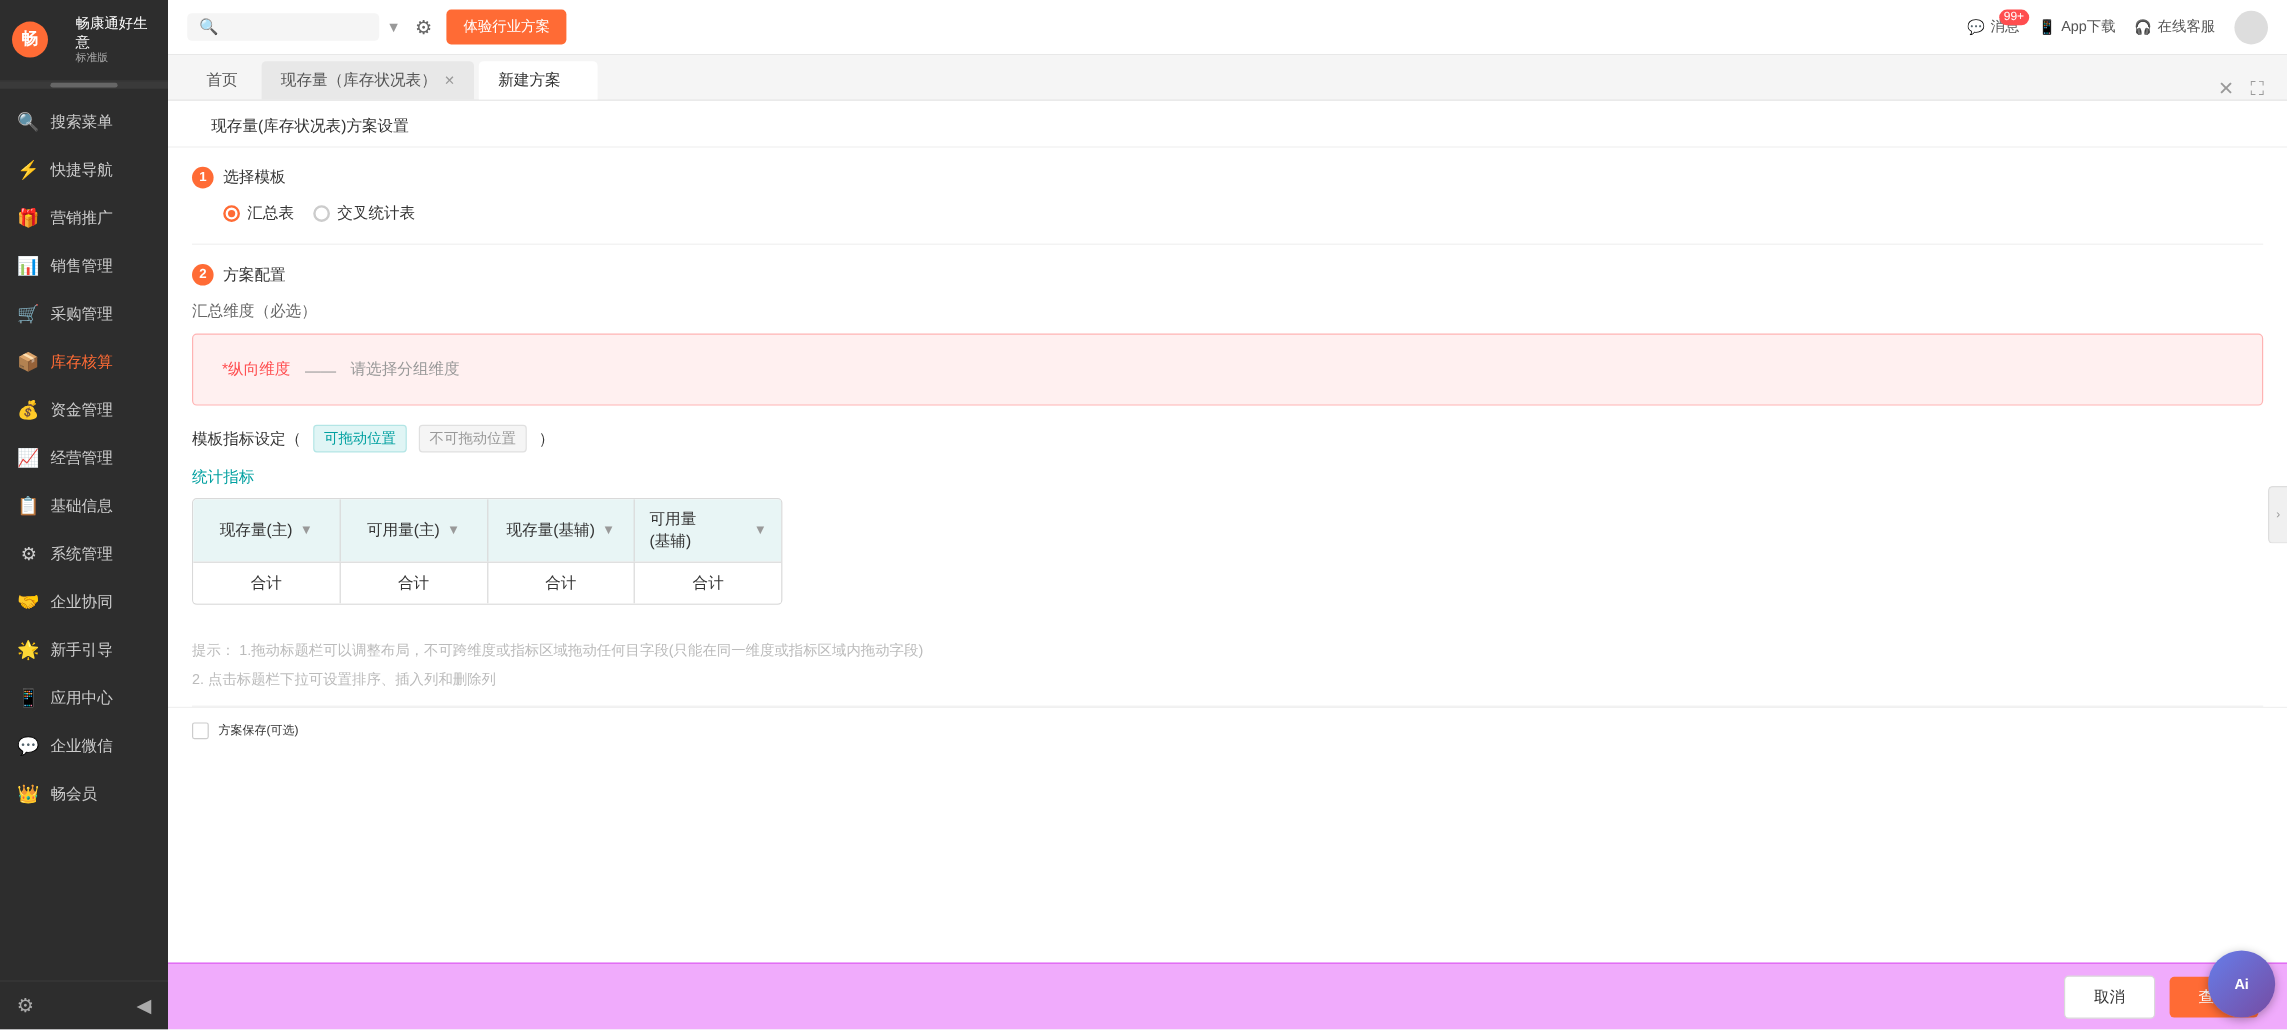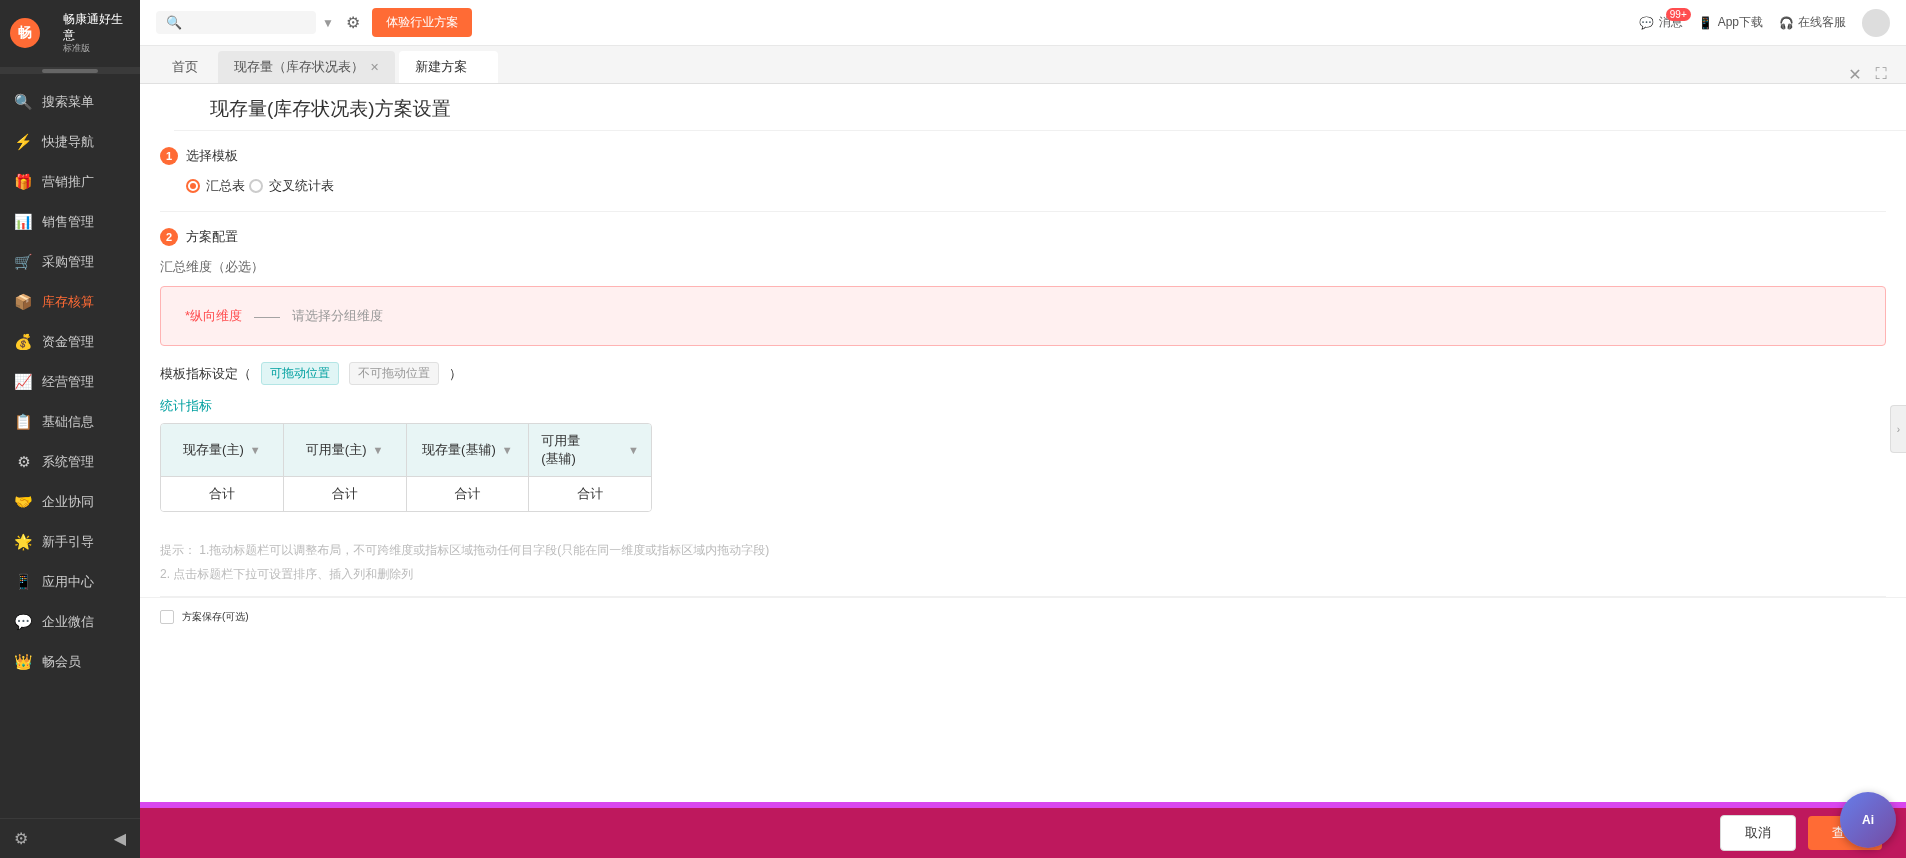--- a/index.html
+++ b/index.html
@@ -241,25 +241,24 @@
       padding: 0;
       background: #fff;
       position: relative;
     }
     .content::-webkit-scrollbar { width: 6px; }
     .content::-webkit-scrollbar-thumb { background: #ccc; border-radius: 3px; }
 
     
     .panel-header {
       padding: 12px 36px 8px;
-      font-size: 19px;
+      font-size: 13px;
       color: #333;
       border-bottom: 1px solid #f0f0f0;
       background: #fff;
-      margin-left: 34px;
     }
 
     
     .section {
       padding: 16px 20px;
     }
 
     .section-title {
       display: flex;
       align-items: center;
@@ -279,21 +278,21 @@
       font-size: 11px;
       font-weight: bold;
       margin-right: 8px;
       flex-shrink: 0;
     }
 
     
     .template-options {
       display: flex;
       align-items: center;
-      gap: 4px;
+      gap: 16px;
       margin-left: 26px;
     }
     .radio-option {
       display: flex;
       align-items: center;
       gap: 6px;
       font-size: 13px;
       color: #333;
       cursor: pointer;
     }
@@ -460,22 +459,22 @@
       width: 14px;
       height: 14px;
       border: 1px solid #ccc;
       border-radius: 2px;
       cursor: pointer;
     }
 
     
     .bottom-bar {
       height: 56px;
-      background: #be185d;
-      border-top: 6px solid #d946ef;
+      background: #f0abfc;
+      border-top: 1px solid #d946ef;
       display: flex;
       align-items: center;
       justify-content: flex-end;
       padding: 0 24px;
       gap: 12px;
       flex-shrink: 0;
     }
     .btn-cancel {
       padding: 8px 24px;
       border: 1px solid #d9d9d9;

